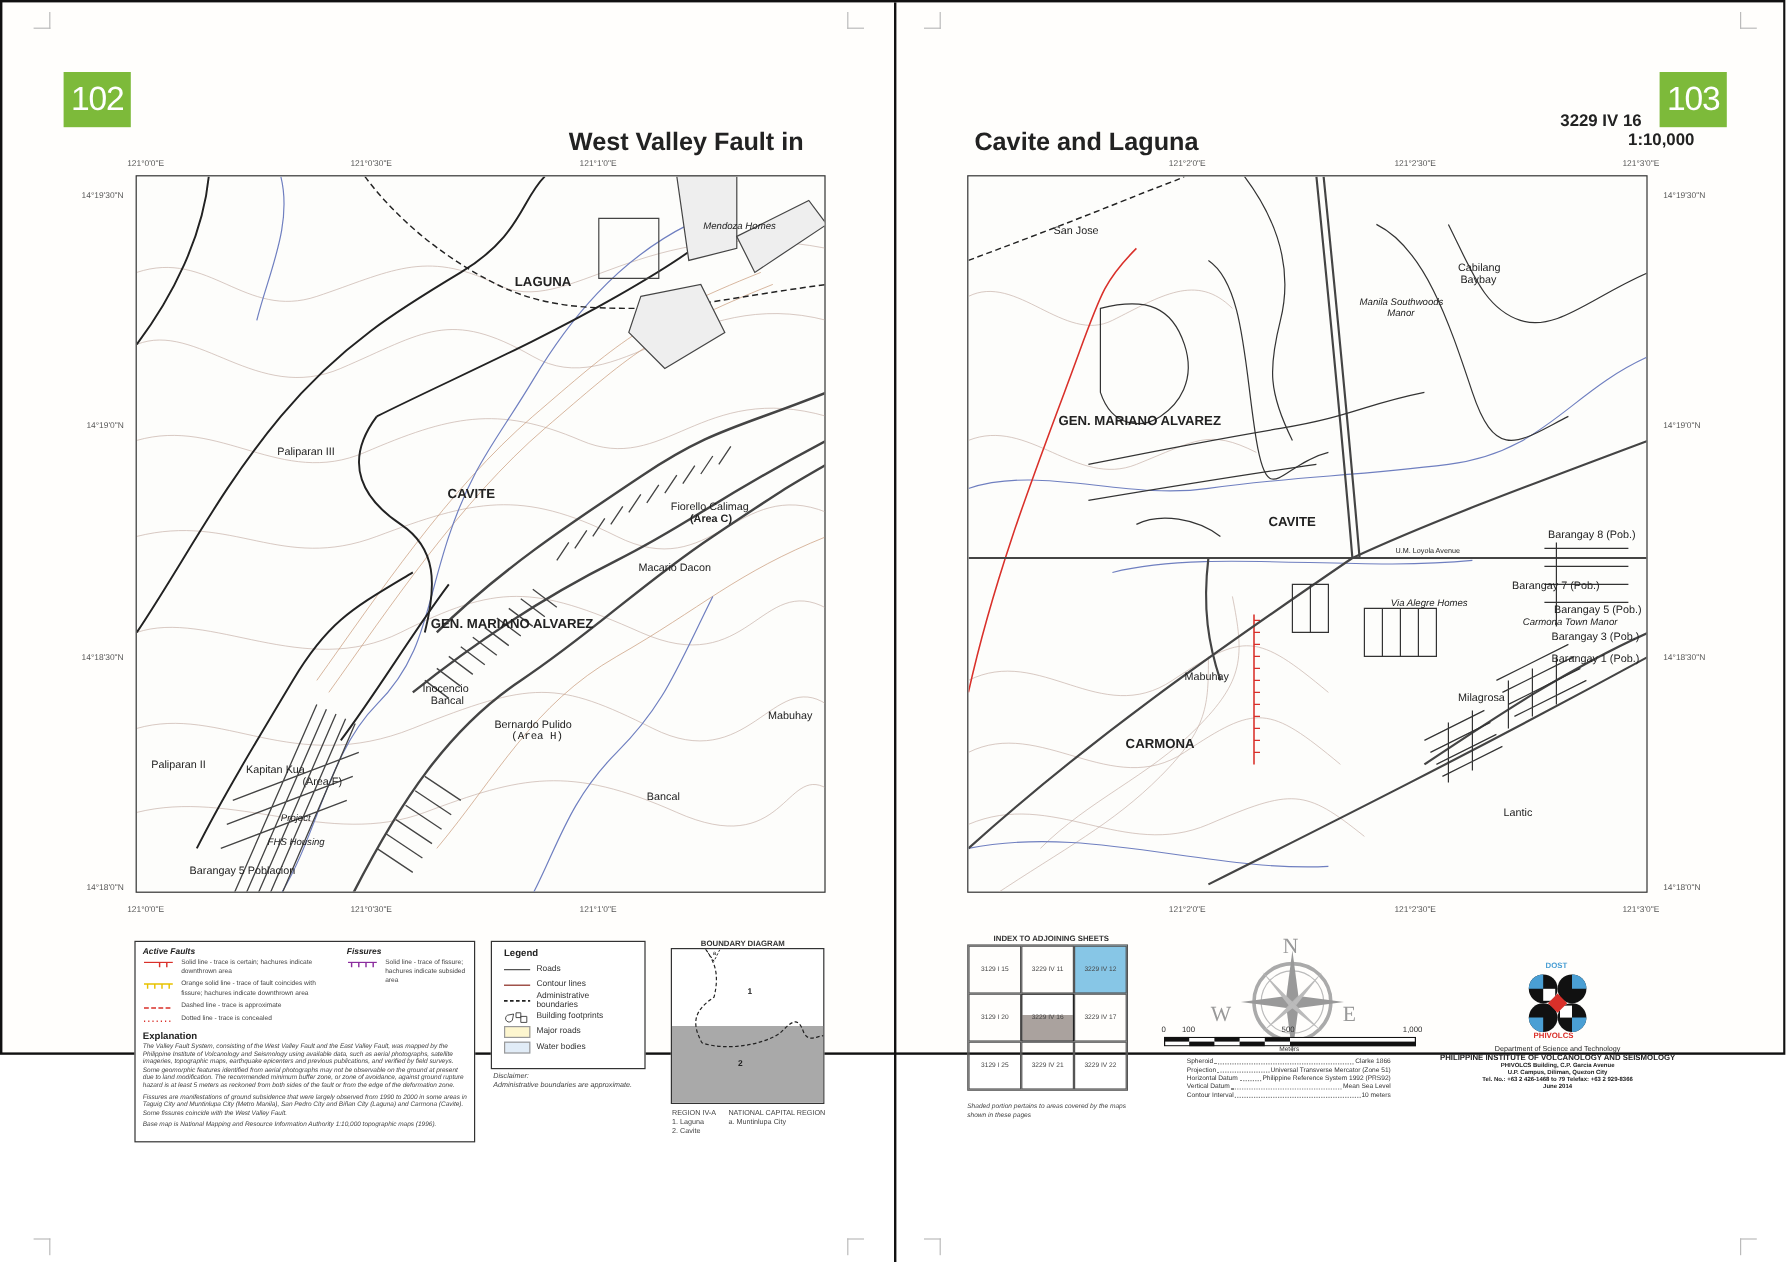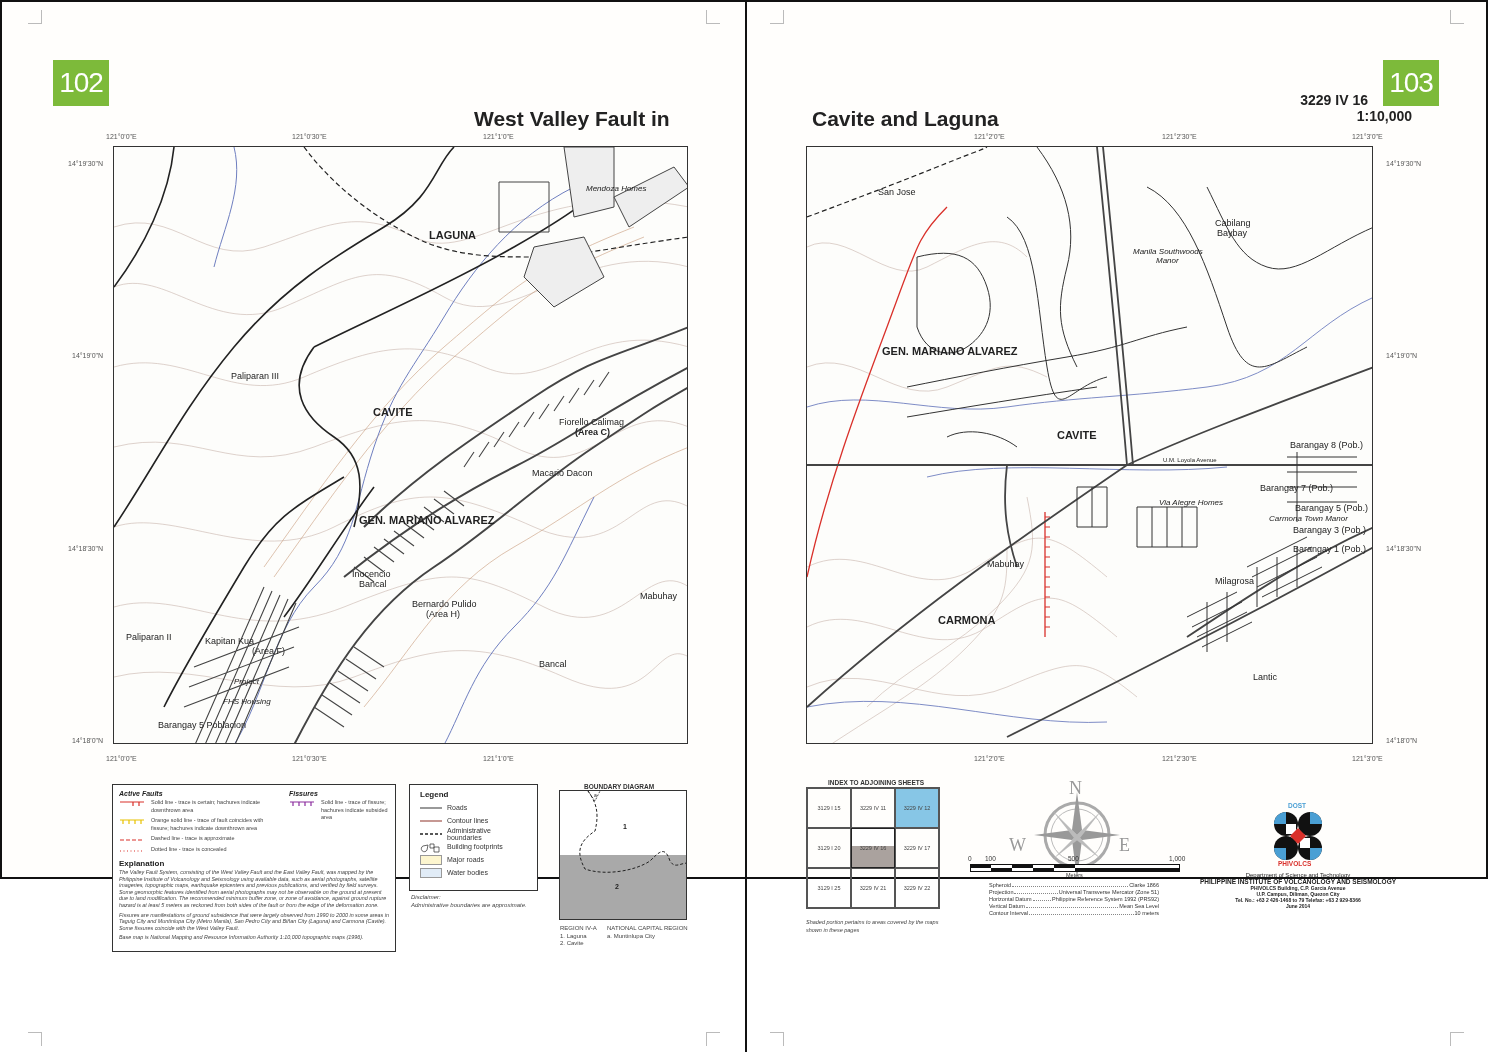--- a/index.html
+++ b/index.html
@@ -120,21 +120,21 @@
   <div class="map-label italic" style="left:584px;top:182px;">Mendoza Homes</div>
   <div class="map-label" style="left:229px;top:369px;">Paliparan III</div>
   <div class="map-label bold" style="left:371px;top:404px;">CAVITE</div>
   <div class="map-label" style="left:557px;top:415px;">Fiorello Calimag</div>
   <div class="map-label" style="left:573px;top:425px;font-weight:bold;">(Area C)</div>
   <div class="map-label" style="left:530px;top:466px;">Macario Dacon</div>
   <div class="map-label bold" style="left:357px;top:512px;">GEN. MARIANO ALVAREZ</div>
   <div class="map-label" style="left:350px;top:567px;">Inocencio</div>
   <div class="map-label" style="left:357px;top:577px;">Bancal</div>
   <div class="map-label" style="left:410px;top:597px;">Bernardo Pulido</div>
-  <div class="map-label" style="left:424px;top:607px;">(Area H)</div>
+  <div class="map-label" style="left:424px;top:607px;font-family:Liberation Mono, monospace;">(Area H)</div>
   <div class="map-label" style="left:638px;top:589px;">Mabuhay</div>
   <div class="map-label" style="left:124px;top:630px;">Paliparan II</div>
   <div class="map-label" style="left:203px;top:634px;">Kapitan Kua</div>
   <div class="map-label" style="left:210px;top:644px;margin-left:40px;">(Area F)</div>
   <div class="map-label italic" style="left:221px;top:695px;">FHS Housing</div>
   <div class="map-label italic" style="left:232px;top:675px;">Project</div>
   <div class="map-label" style="left:537px;top:657px;">Bancal</div>
   <div class="map-label" style="left:156px;top:718px;">Barangay 5 Poblacion</div>
 
   <div class="box" style="left:110px;top:782px;width:284px;height:168px;padding:5px 6px;">

